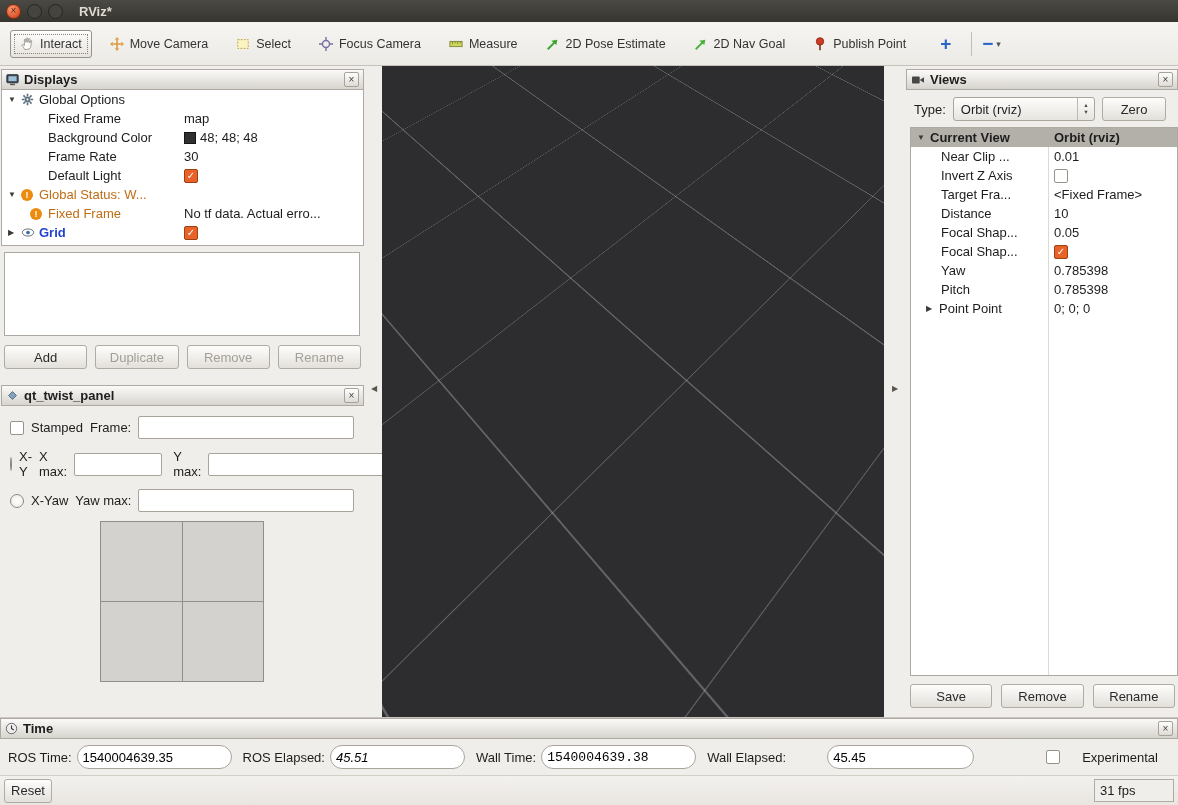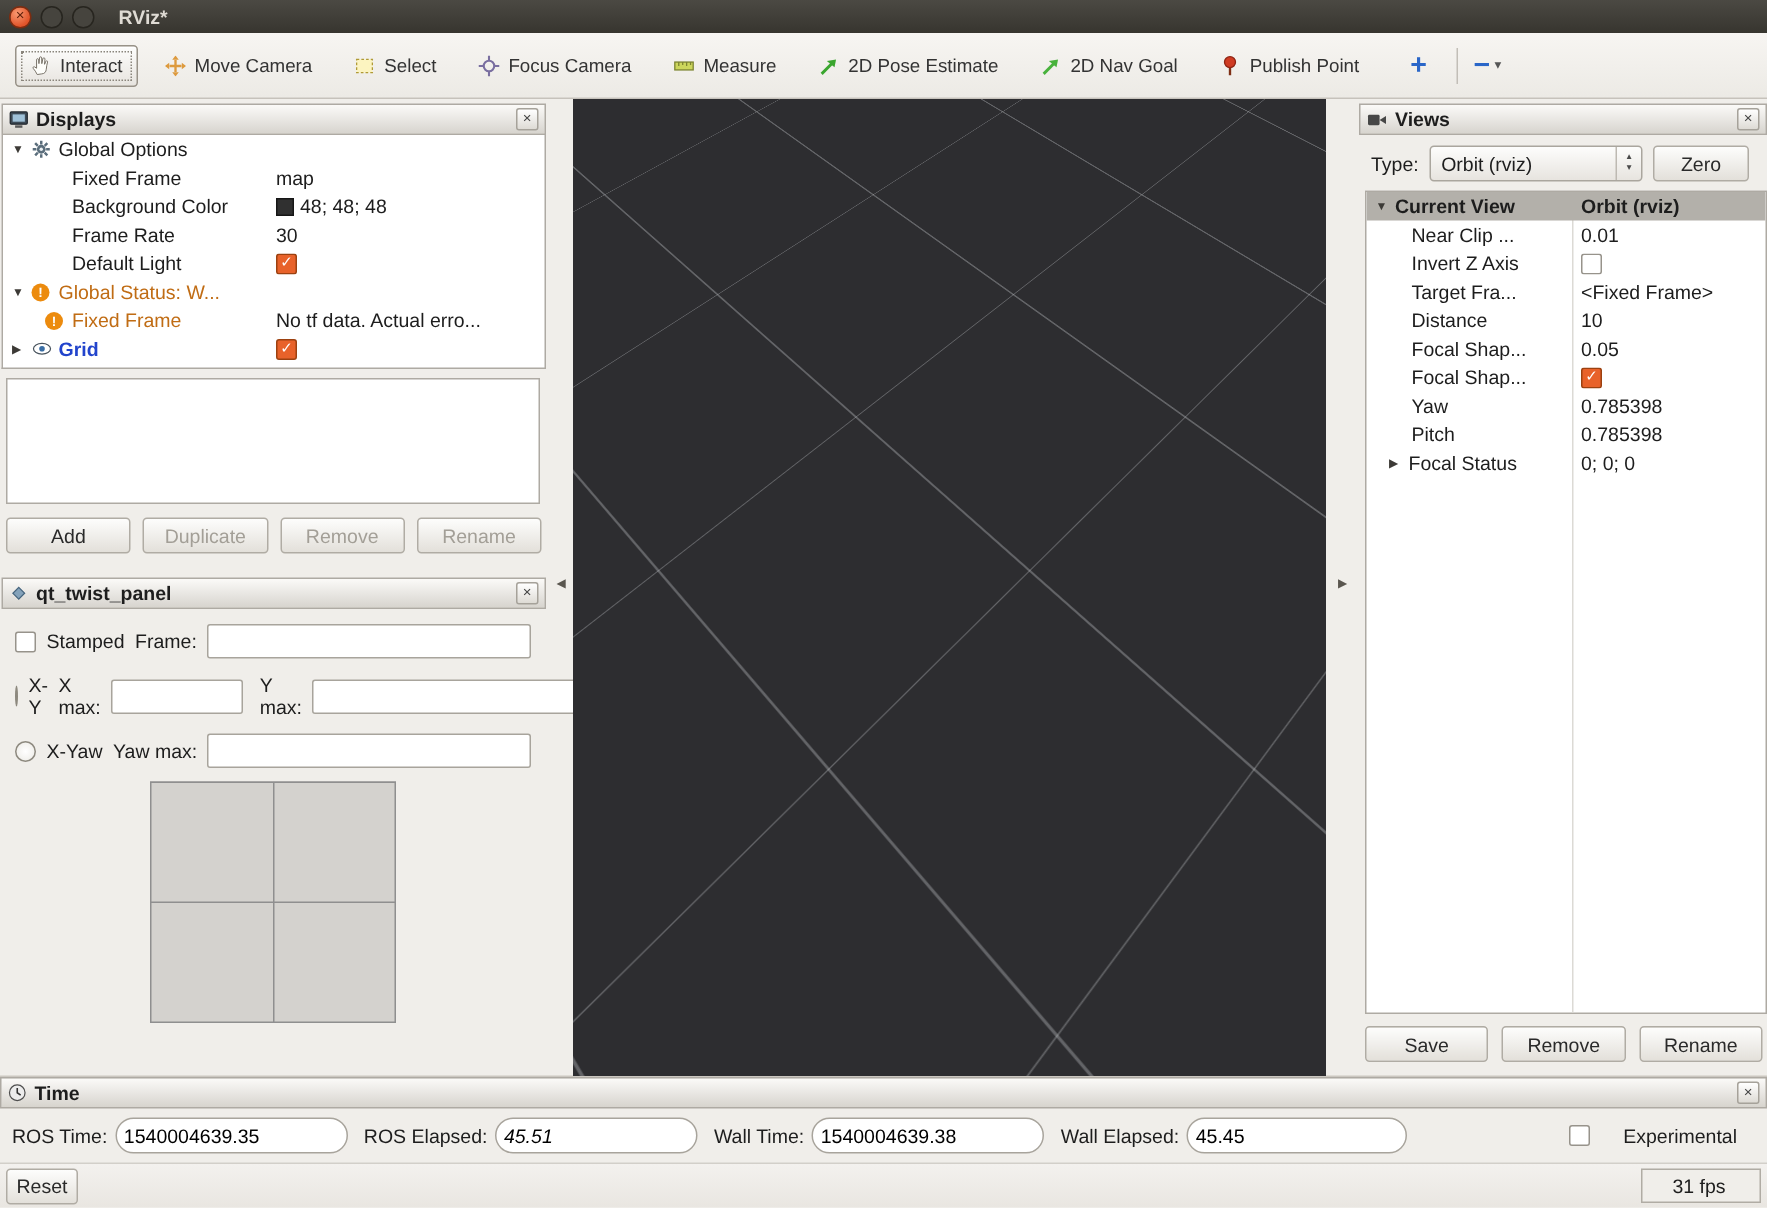--- a/index.html
+++ b/index.html
@@ -113,21 +113,21 @@
   .time-panel { flex:0 0 88px; height:88px; display:flex; flex-direction:column; border-top:1px solid #cbc7c0; }
   .time-fields { display:flex; align-items:center; padding:6px 8px 0; }
   .tfield { display:flex; align-items:center; gap:5px; margin-right:11px; }
   .tfield input { height:24px; border:1px solid #a8a49c; border-radius:12px; background:#fff;
     padding:0 5px; font-family:inherit; font-size:13px; }
   .exp-check { margin-left:auto; display:flex; align-items:center; gap:22px; padding-right:12px; }
   .statusbar { margin-top:auto; height:30px; border-top:1px solid #d2cfc9;
     background:linear-gradient(#f3f1ee,#e9e6e1); display:flex; align-items:center; padding:0 2px; }
   .reset-btn { width:48px; flex:0 0 48px; height:24px; margin-left:2px; }
   .fps-box { margin-left:auto; width:80px; height:23px; border:1px solid #b0aca4; background:#f0eeea;
-    display:flex; align-items:center; padding:0 20px; font-size:13px; margin-right:2px; }
+    display:flex; align-items:center; padding:0 5px; font-size:13px; margin-right:2px; }
 </style>
 </head>
 <body>
 
 <div class="app">
 
   <div class="titlebar">
     <div class="winbtn close">
         <span>×</span>
       </div>
@@ -484,21 +484,21 @@
           <div class="vlabel vpad">
               <span>Pitch</span>
             </div>
           <div class="vvalue">
               <span>0.785398</span>
             </div>
         </div>
         <div class="vrow">
           <div class="vlabel vpad-exp">
             <span class="exp">▶</span>
-            <span>Focal Status</span>
+            <span>Point Point</span>
           </div>
           <div class="vvalue">
               <span>0; 0; 0</span>
             </div>
         </div>
       </div>
       <div class="views-btns">
         <button class="qbtn">Save</button>
         <button class="qbtn">Remove</button>
         <button class="qbtn">Rename</button>
@@ -523,25 +523,25 @@
       <div class="tfield">
         <span>ROS Time:</span>
         <input style="width: 155px;" value="1540004639.35">
       </div>
       <div class="tfield">
         <span>ROS Elapsed:</span>
         <input style="width: 135px; font-style: italic;" value="45.51">
       </div>
       <div class="tfield">
         <span>Wall Time:</span>
-        <input style="width: 155px;" value="1540004639.38">
+        <input style="width: 155px; font-family: Liberation Mono, monospace;" value="1540004639.38">
       </div>
       <div class="tfield">
         <span>Wall Elapsed:</span>
-        <input style="width: 147px;" value="45.45">
+        <input style="width: 147px; margin-left: 36px;" value="45.45">
       </div>
       <div class="exp-check">
         <span class="cb"></span>
         <span>Experimental</span>
       </div>
     </div>
     <div class="statusbar">
       <button class="qbtn reset-btn">Reset</button>
       <div class="fps-box">31 fps</div>
     </div>

